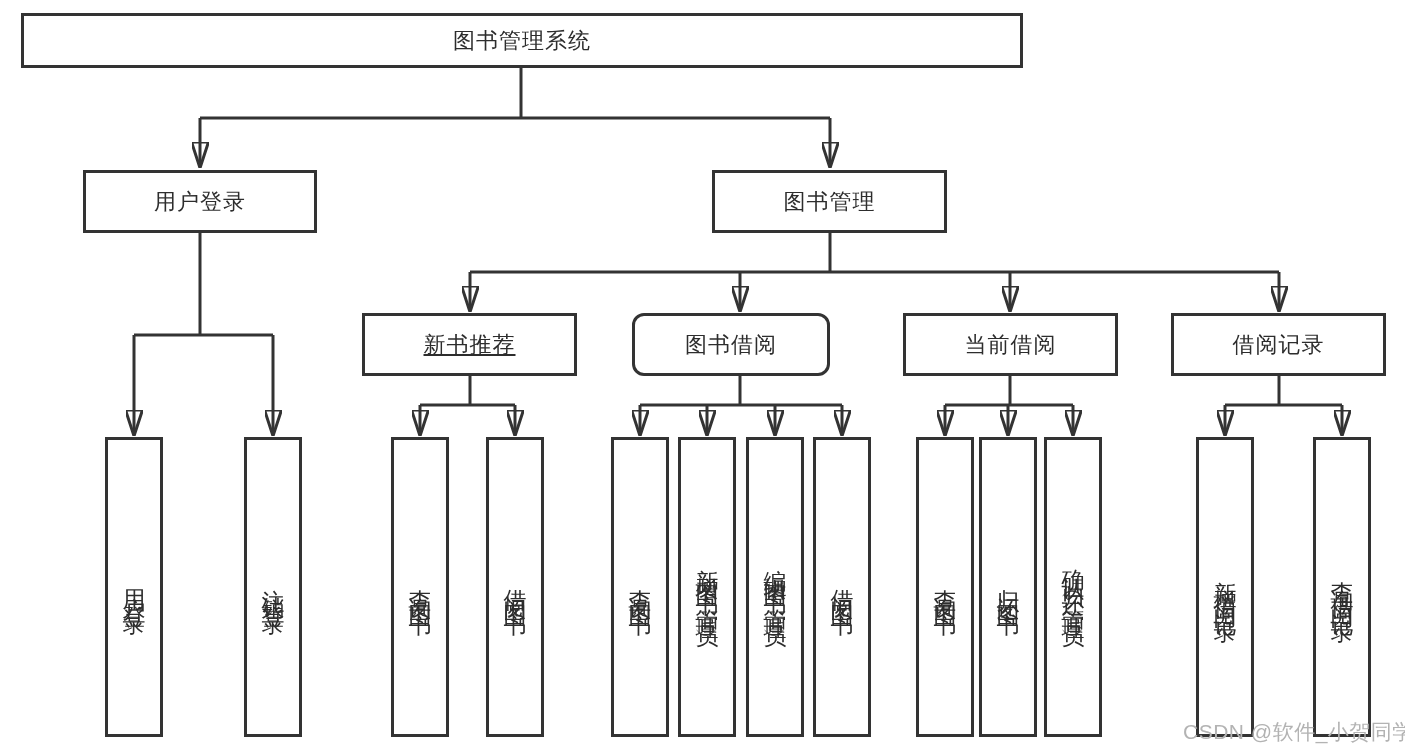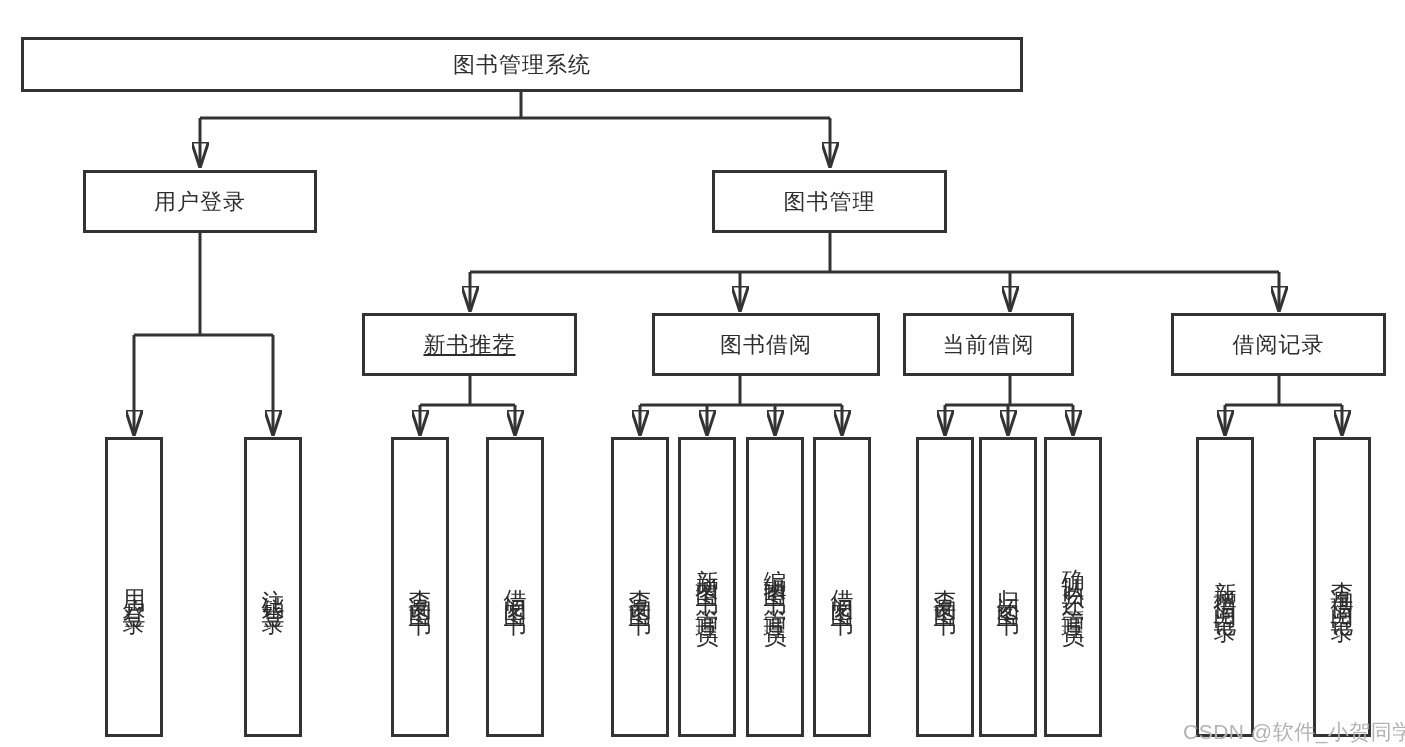--- a/index.html
+++ b/index.html
@@ -84,38 +84,38 @@
     </g>
 
     <g>
       <path d="M1279,376 V405"></path>
       <path d="M1225,405 H1342"></path>
       <path d="M1225,405 V435" marker-end="url(#arrow)"></path>
       <path d="M1342,405 V435" marker-end="url(#arrow)"></path>
     </g>
   </svg>
 
-  <div class="node" style="left:21px; top:13px; width:1002px; height:55px;margin-top:24px;">
+  <div class="node" style="left:21px; top:13px; width:1002px; height:55px;">
     <span class="hlabel">图书管理系统</span>
   </div>
 
   <div class="node" style="left:83px; top:170px; width:234px; height:63px;">
     <span class="hlabel">用户登录</span>
   </div>
   <div class="node" style="left:712px; top:170px; width:235px; height:63px;">
     <span class="hlabel">图书管理</span>
   </div>
 
   <div class="node" style="left:362px; top:313px; width:215px; height:63px;text-decoration:underline;">
     <span class="hlabel">新书推荐</span>
   </div>
-  <div class="node" style="left:652px; top:313px; width:228px; height:63px;">
+  <div class="node" style="left:632px; top:313px; width:198px; height:63px;border-radius:12px;">
     <span class="hlabel">图书借阅</span>
   </div>
-  <div class="node" style="left:903px; top:313px; width:171px; height:63px;">
+  <div class="node" style="left:903px; top:313px; width:215px; height:63px;">
     <span class="hlabel">当前借阅</span>
   </div>
   <div class="node" style="left:1171px; top:313px; width:215px; height:63px;">
     <span class="hlabel">借阅记录</span>
   </div>
 
   <div class="node" style="left:105px; top:437px; width:58px; height:300px;">
     <span class="vlabel">用户登录</span>
   </div>
   <div class="node" style="left:244px; top:437px; width:58px; height:300px;">

